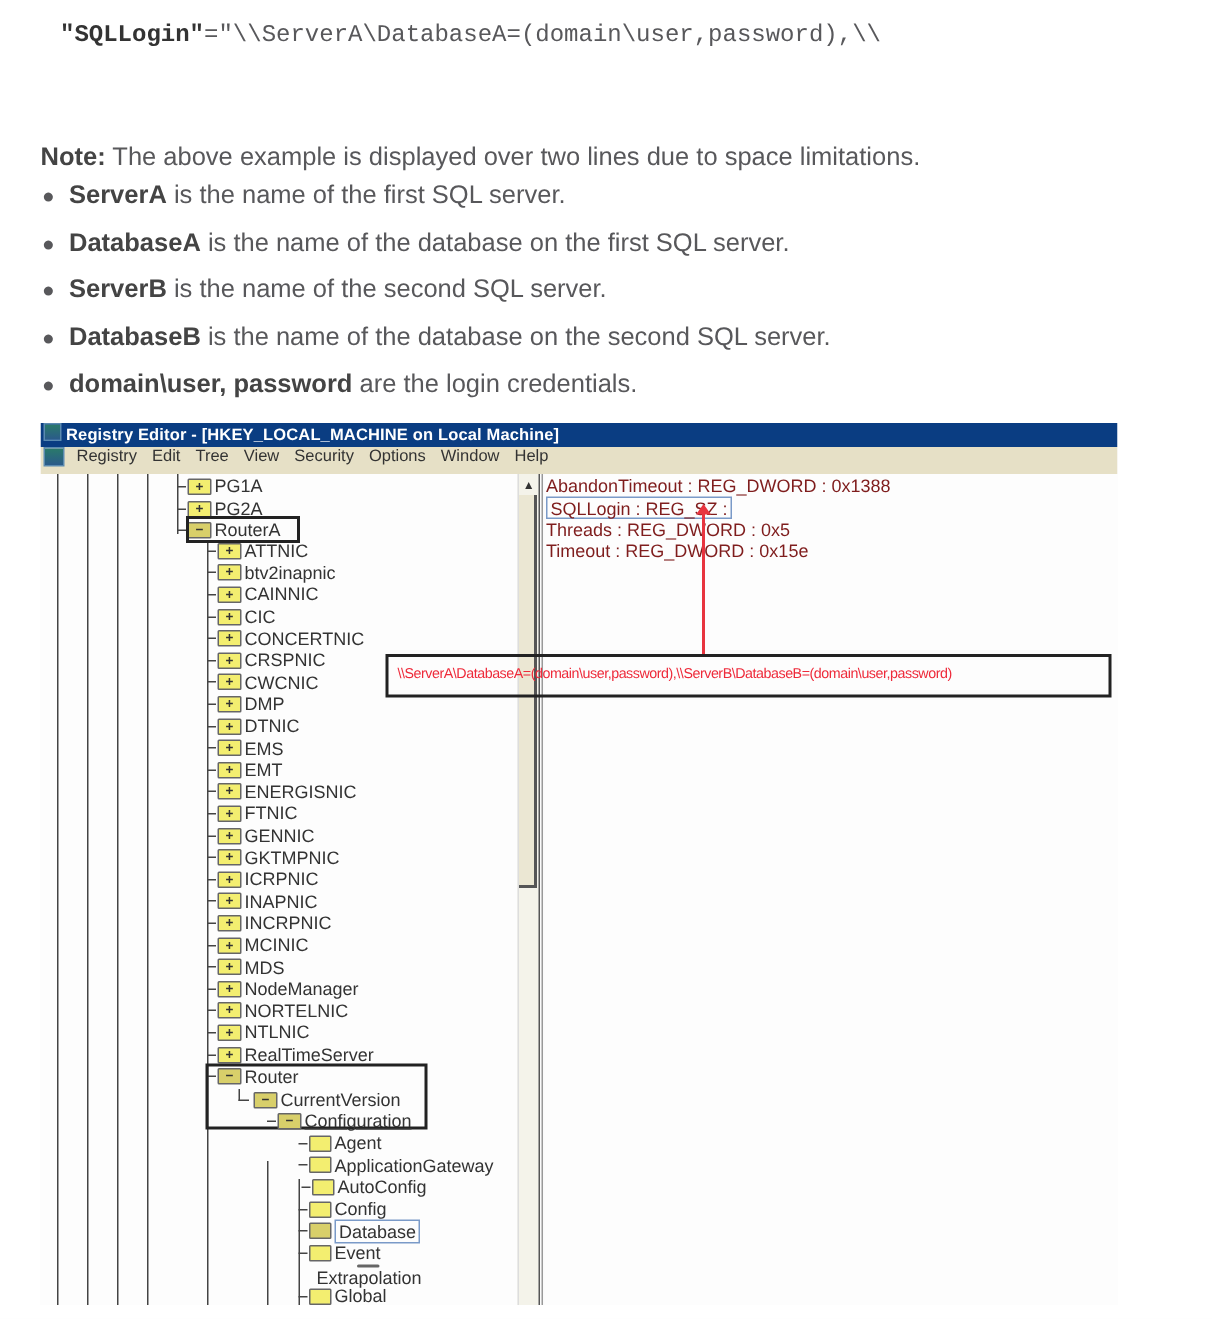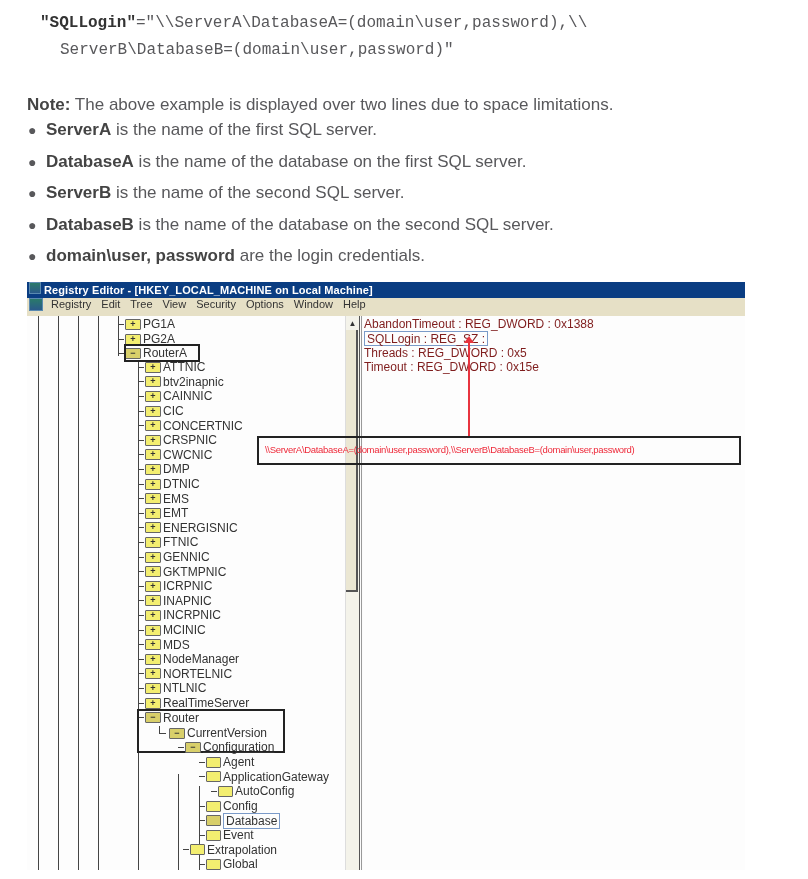--- a/index.html
+++ b/index.html
@@ -46,21 +46,21 @@
   .val { position: absolute; left: 1px; font-size: 12px; color: #7f1d1d; white-space: nowrap; height: 14.5px; line-height: 14px; }
 
   .callout { position: absolute; left: 230px; top: 154px; width: 484px; height: 29px; border: 2px solid #222; background: transparent; }
   .callout-text { position: absolute; left: 6px; top: 6px; font-size: 9.5px; color: #ee2a3a; white-space: nowrap; letter-spacing: -0.3px; }
   .arrow-line { position: absolute; left: 441px; top: 58px; width: 2px; height: 96px; background: #e8343f; }
   .arrow-head { position: absolute; left: 437px; top: 54px; width: 0; height: 0; border-left: 5px solid transparent; border-right: 5px solid transparent; border-bottom: 7px solid #e8343f; }
 </style>
 </head>
 <body>
 
-<div class="code"><div><b>"SQLLogin"</b><span>="\\ServerA\DatabaseA=(domain\user,password),\\</span></div><div class="l2">ServerB\DatabaseB=(domain\user,password)"</div></div>
+<div class="code"><div><b>"SQLLogin"</b><span>="\\ServerA\DatabaseA=(domain\user,password),\\</span></div></div>
 
 <p class="note"><b>Note:</b><span> The above example is displayed over two lines due to space limitations.</span></p>
 
 <ul class="bullets">
   <li><span class="dot">●</span><b>ServerA</b><span> is the name of the first SQL server.</span></li>
   <li><span class="dot">●</span><b>DatabaseA</b><span> is the name of the database on the first SQL server.</span></li>
   <li><span class="dot">●</span><b>ServerB</b><span> is the name of the second SQL server.</span></li>
   <li><span class="dot">●</span><b>DatabaseB</b><span> is the name of the database on the second SQL server.</span></li>
   <li><span class="dot">●</span><b>domain\user, password</b><span> are the login credentials.</span></li>
 </ul>
@@ -253,41 +253,41 @@
         <div class="node" style="left: 172px; top: 439px;">
           <span class="tick"></span>
           <span class="folder plain"></span>
           <span>Agent</span>
         </div>
         <div class="node" style="left: 172px; top: 453.6px;">
           <span class="tick"></span>
           <span class="folder plain"></span>
           <span>ApplicationGateway</span>
         </div>
-        <div class="node" style="left: 184px; top: 468.2px; justify-content: space-between;">
+        <div class="node" style="left: 174px; top: 468.2px; justify-content: space-between;">
           <span class="tick"></span>
           <span class="folder plain"></span>
           <span>AutoConfig</span>
         </div>
         <div class="node" style="left: 172px; top: 482.8px;">
           <span class="tick"></span>
           <span class="folder plain"></span>
           <span>Config</span>
         </div>
         <div class="node" style="left: 172px; top: 497.4px;">
           <span class="tick"></span>
           <span class="folder plain open"></span>
           <span class="sel-box">Database</span>
         </div>
         <div class="node" style="left: 172px; top: 512px;">
           <span class="tick"></span>
           <span class="folder plain"></span>
           <span>Event</span>
         </div>
-        <div class="node" style="left: 156px; top: 526.6px;">
+        <div class="node" style="left: 184px; top: 526.6px; flex-direction: column;">
           <span class="tick"></span>
           <span class="folder plain"></span>
           <span>Extrapolation</span>
         </div>
         <div class="node" style="left: 172px; top: 541px; justify-content: space-between;">
           <span class="tick"></span>
           <span class="folder plain"></span>
           <span>Global</span>
         </div>
       </div>

